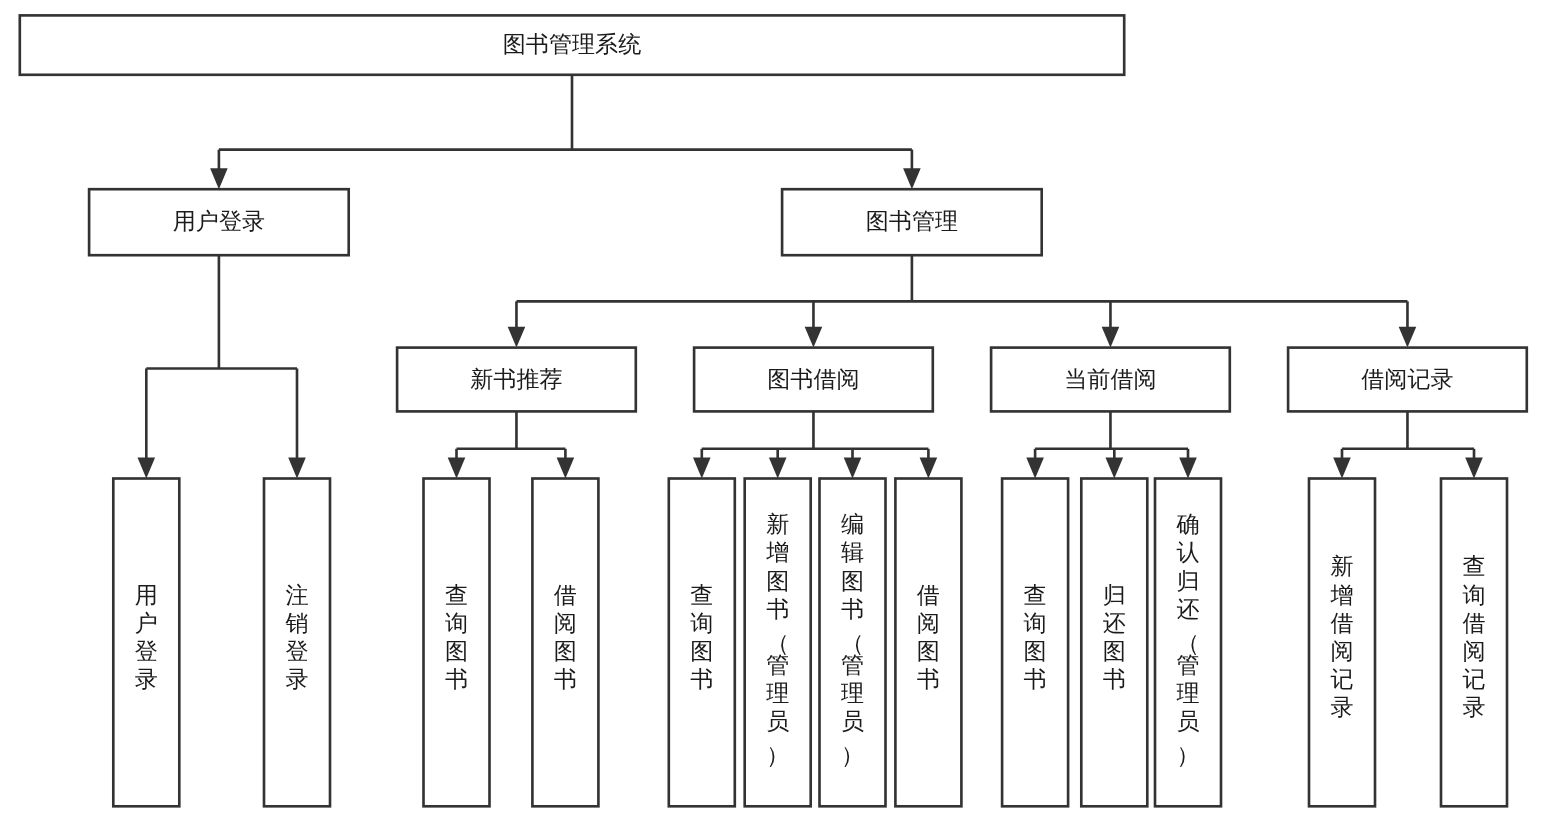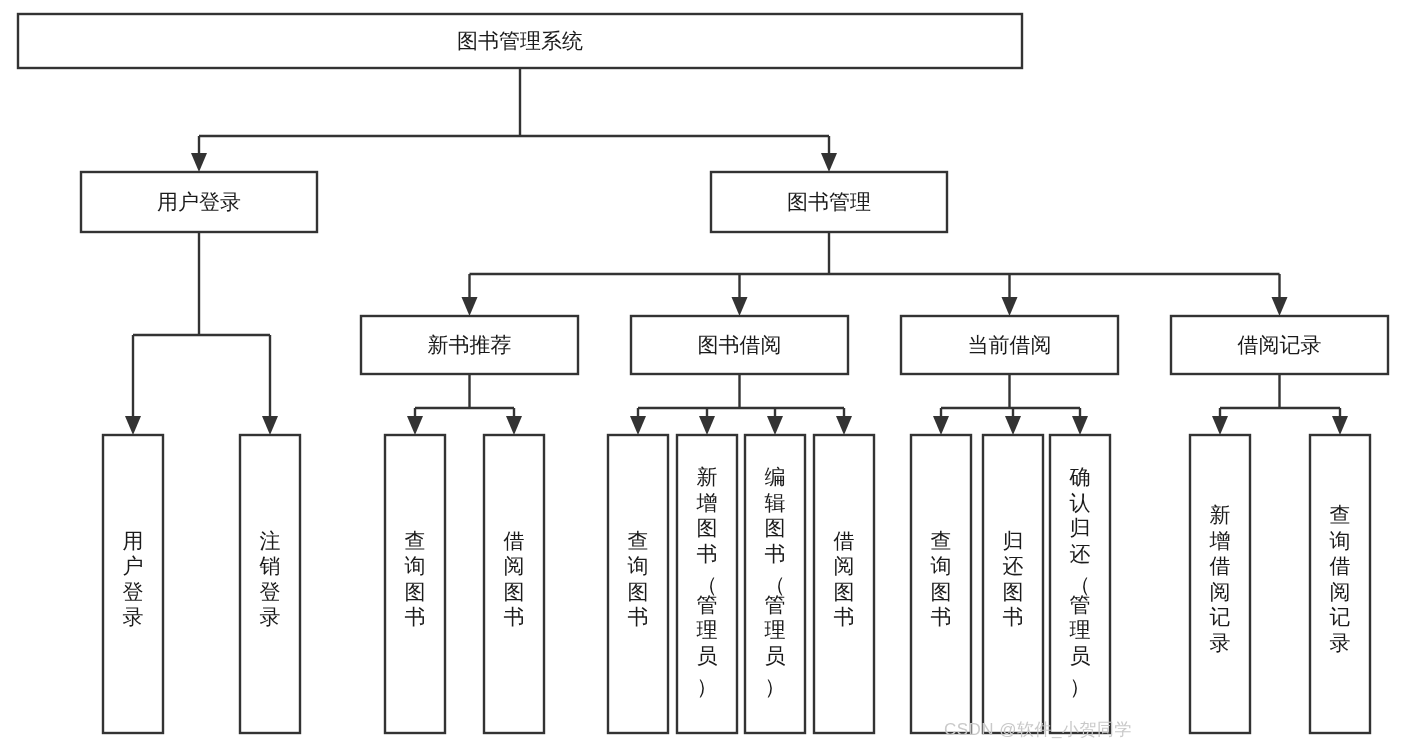--- a/index.html
+++ b/index.html
@@ -11,20 +11,21 @@
     width: 1405px;
     height: 747px;
     font-family: "Liberation Sans", "DejaVu Sans", sans-serif;
     overflow: hidden;
     position: relative;
   }
   #diagram-root {
     position: relative;
     width: 1140px;
     height: 747px;
+    padding-left: 40px;
   }
   svg#tree-svg {
     position: absolute;
     top: 0;
     left: 0;
     width: 1405px;
     height: 747px;
     display: block;
   }
   .node-box {
@@ -202,14 +203,13 @@
         <g>
           <rect x="1190" y="435" width="60" height="298" class="node-box"></rect>
           <text x="1220" y="0" class="node-label-v"><tspan x="1220" y="522.25">新</tspan><tspan x="1220" y="547.75">增</tspan><tspan x="1220" y="573.25">借</tspan><tspan x="1220" y="598.75">阅</tspan><tspan x="1220" y="624.25">记</tspan><tspan x="1220" y="649.75">录</tspan></text>
         </g>
         <g>
           <rect x="1310" y="435" width="60" height="298" class="node-box"></rect>
           <text x="1340" y="0" class="node-label-v"><tspan x="1340" y="522.25">查</tspan><tspan x="1340" y="547.75">询</tspan><tspan x="1340" y="573.25">借</tspan><tspan x="1340" y="598.75">阅</tspan><tspan x="1340" y="624.25">记</tspan><tspan x="1340" y="649.75">录</tspan></text>
         </g>
       </g>
   </svg>
-  <div class="watermark">CSDN @软件_小贺同学</div>
 </div>
 
 </body></html>

